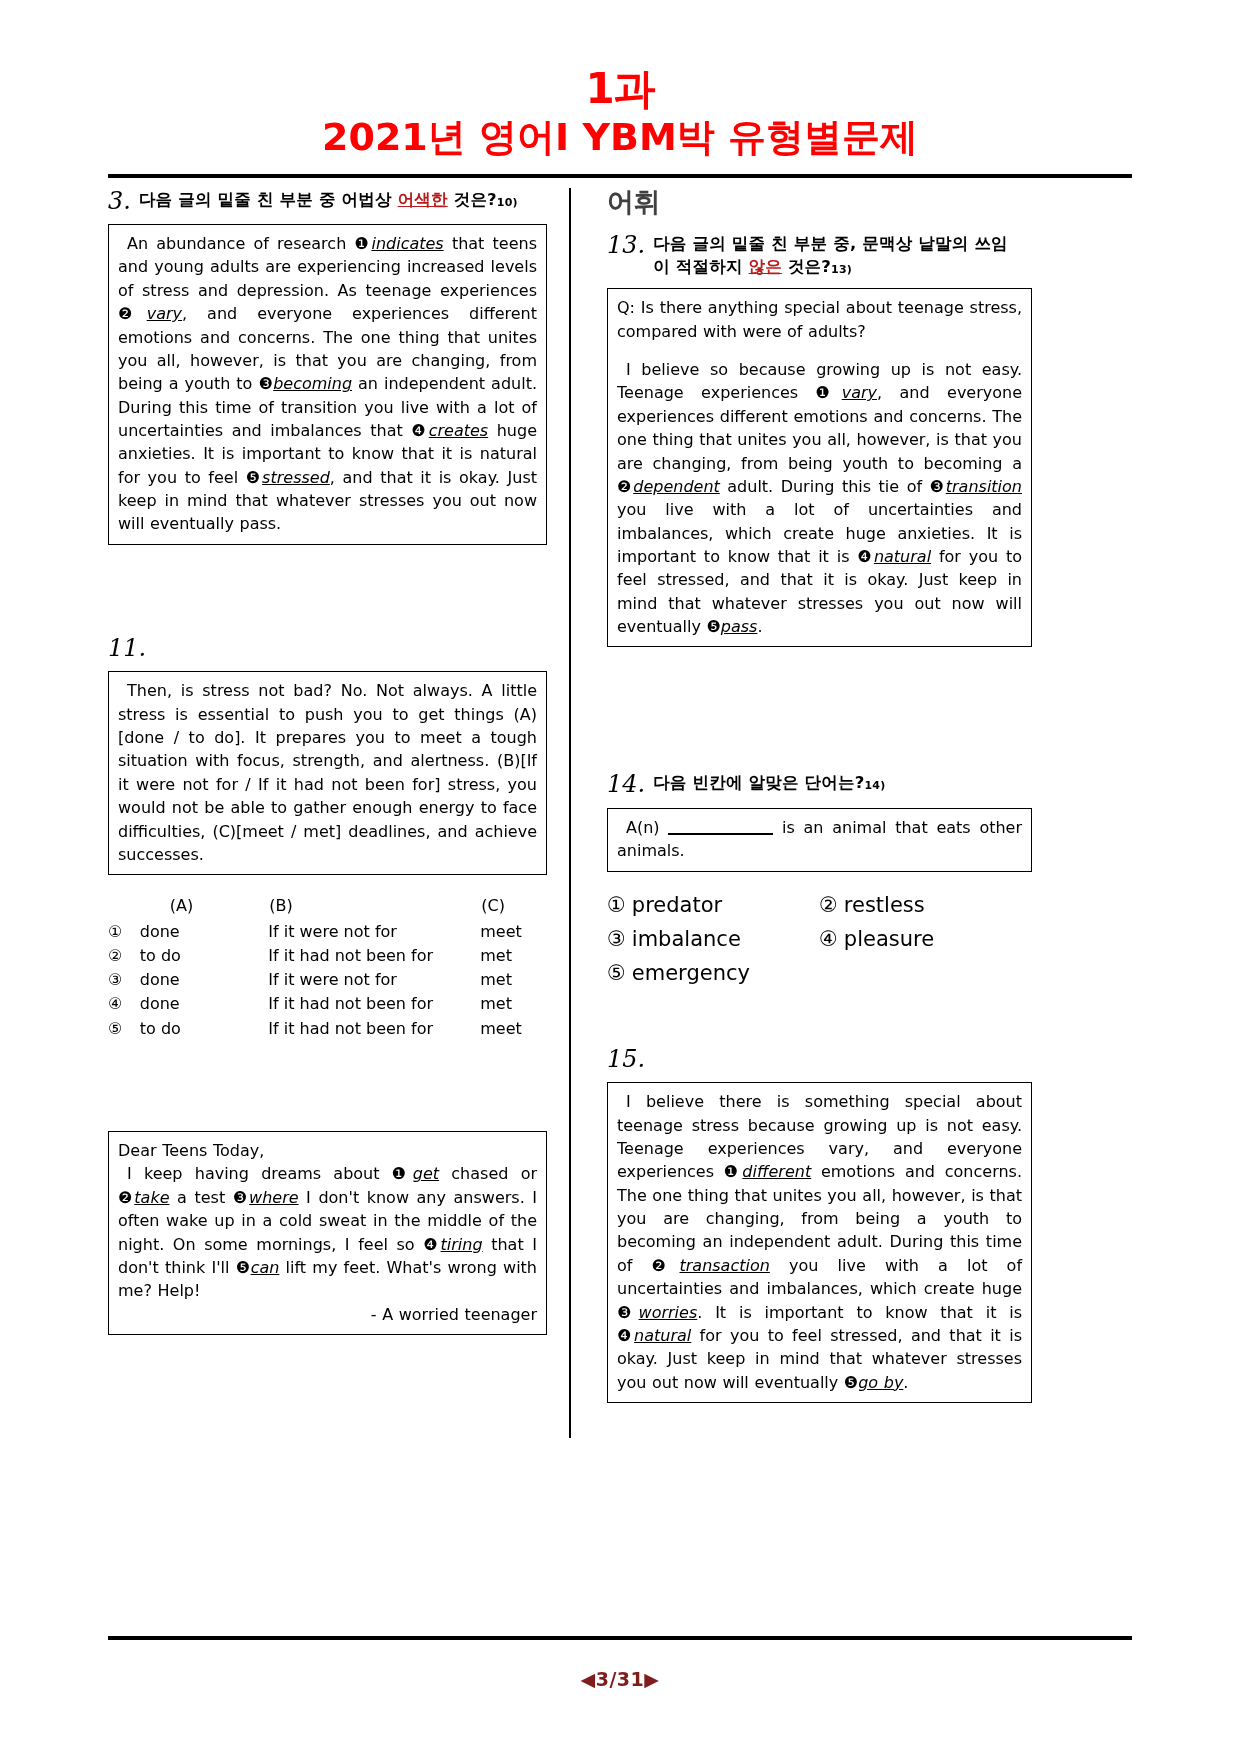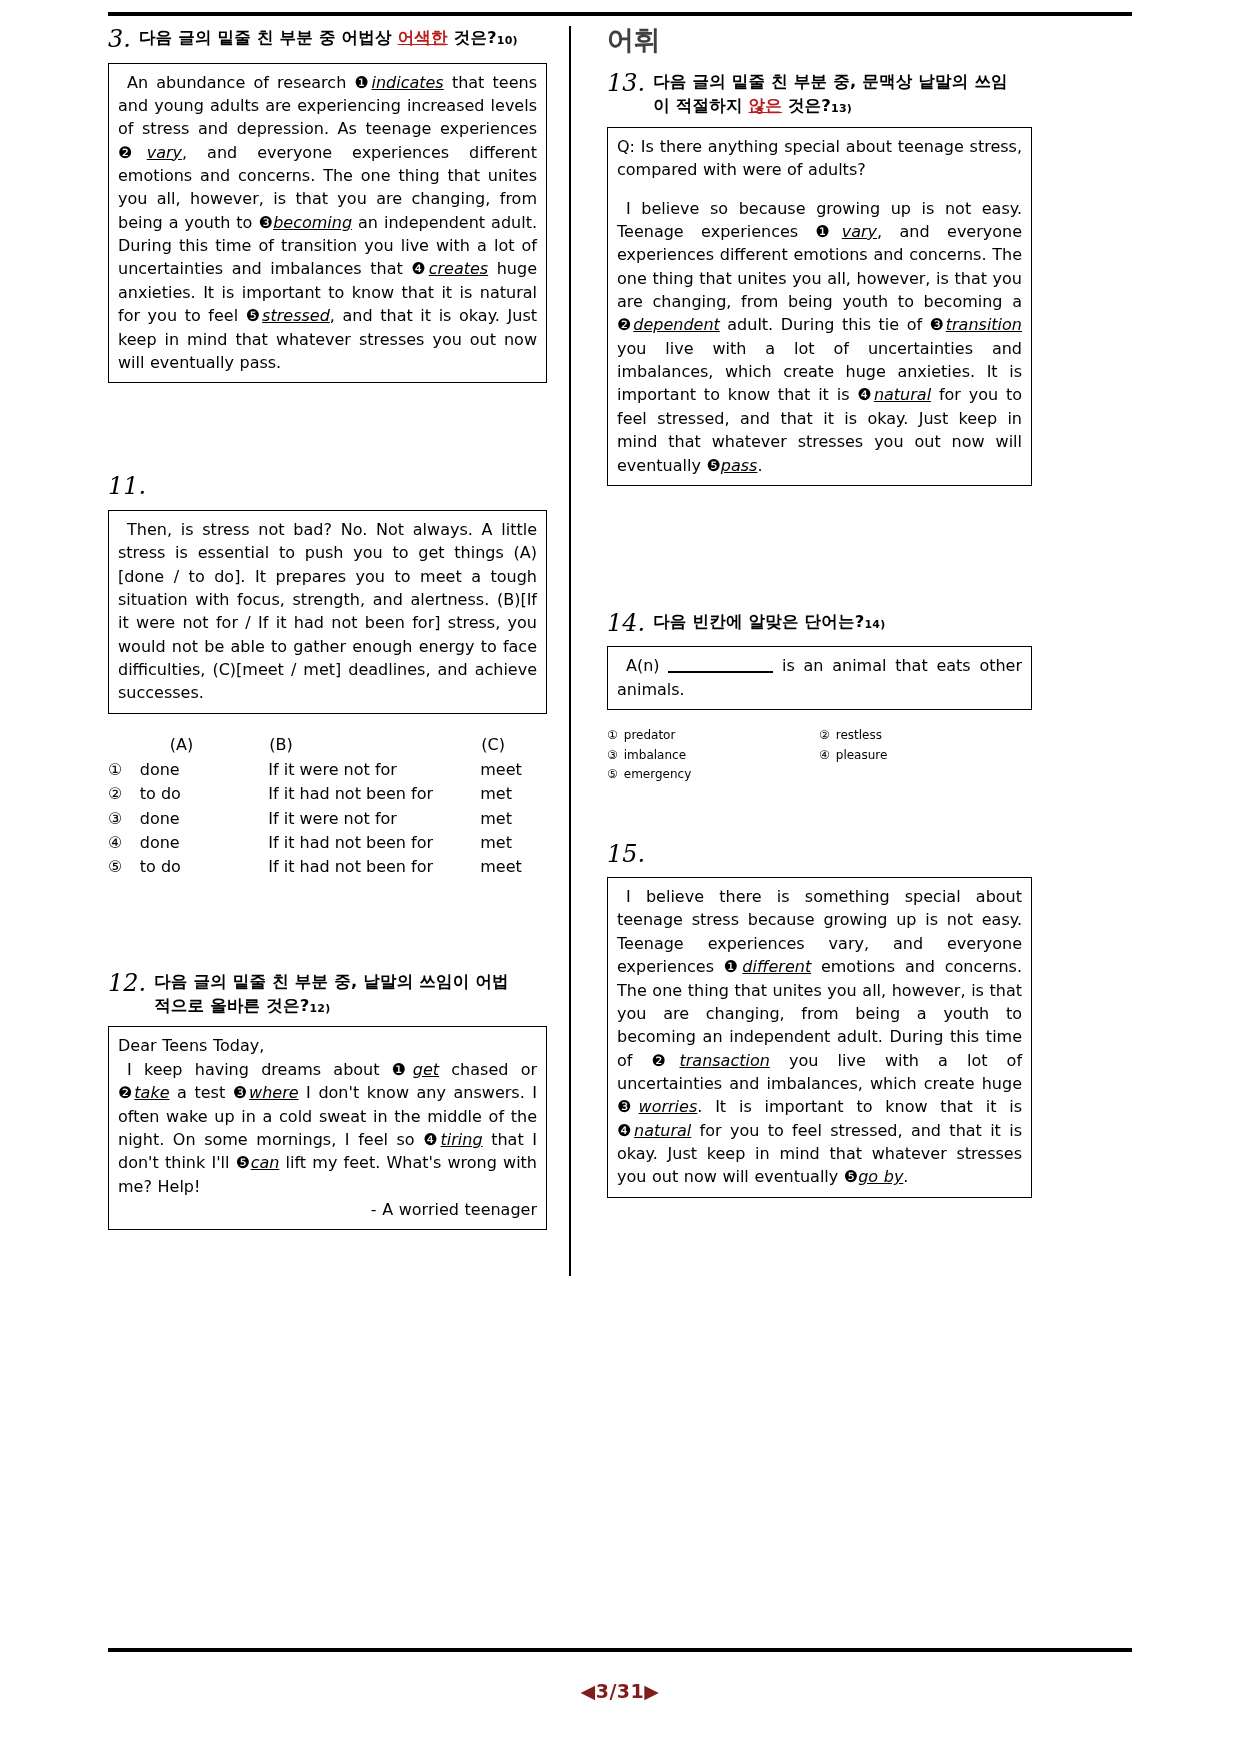--- a/index.html
+++ b/index.html
@@ -155,21 +155,21 @@
   .abc-table .c-a { width: 138px; }
   .abc-table .c-b { width: 218px; }
   .abc-table .c-c { width: 70px; }
   .abc-head-a { padding-left: 30px; }
   .abc-head-b { padding-left: 1px; }
   .abc-head-c { padding-left: 1px; }
 
   
   .choices {
     margin-top: 16px;
-    font-size: 12px;
+    font-size: 21px;
     line-height: 1.62;
   }
   .choices .crow {
     display: flex;
   }
   .choices .citem {
     width: 212px;
     white-space: nowrap;
   }
   .circ { margin-right: 6px; }
@@ -204,20 +204,24 @@
     font-size: 19px;
     margin-top: 28px;
     letter-spacing: 0.5px;
   }
 </style>
 </head>
 <body>
 
 <div class="page">
 
+  <div class="title-block">
+    <div class="title-lesson">1과</div>
+    <div class="title-main">2021년 영어Ⅰ YBM박  유형별문제</div>
+  </div>
   <div class="rule-top"></div>
 
   <div class="columns">
 
     <div class="col col-left">
 
       <div class="q">
         <div class="q-head">
           <div class="q-num">3.</div>
           <div class="q-text"><span>다음 글의 밑줄 친 부분 중 어법상 </span><span class="red-u">어색한</span><span> 것은?</span><sup>10)</sup></div>
@@ -277,24 +281,20 @@
               <td class="c-b">If it had not been for</td>
               <td class="c-c">meet</td>
             </tr>
           </tbody>
         </table>
       </div>
 
       <div class="sp-lg"></div>
 
       <div class="q">
-        <div class="q-head">
-          <div class="q-num">12.</div>
-          <div class="q-text"><span>다음 글의 밑줄 친 부분 중, 낱말의 쓰임이 어법</span><br><span>적으로 올바른 것은?</span><sup>12)</sup></div>
-        </div>
         <div class="passage">
           <p>Dear Teens Today,</p>
           <p class="indent">I keep having dreams about <span class="mk">❶</span><span class="u">get</span> chased or <span class="mk">❷</span><span class="u">take</span> a test <span class="mk">❸</span><span class="u">where</span> I don't know any answers. I often wake up in a cold sweat in the middle of the night. On some mornings, I feel so <span class="mk">❹</span><span class="u">tiring</span> that I don't think I'll <span class="mk">❺</span><span class="u">can</span> lift my feet. What's wrong with me? Help!</p>
           <p class="sig">- A worried teenager</p>
         </div>
       </div>
 
     </div>
 
     <div class="col-divider"></div>

